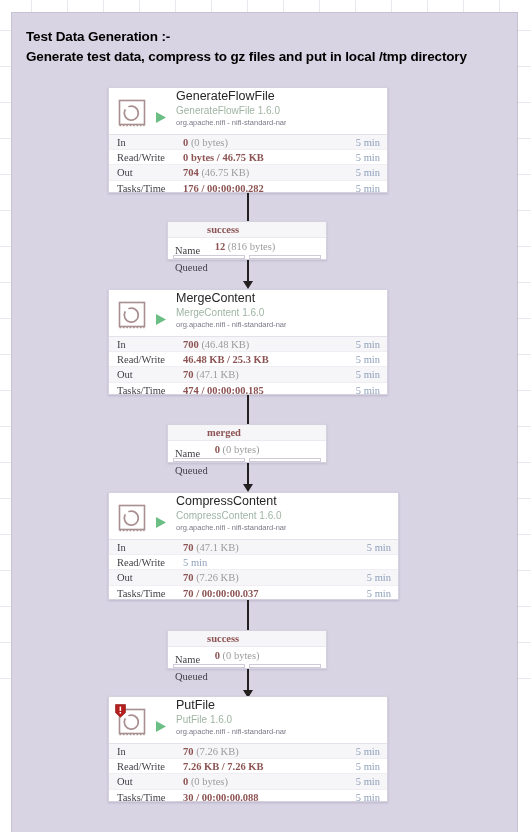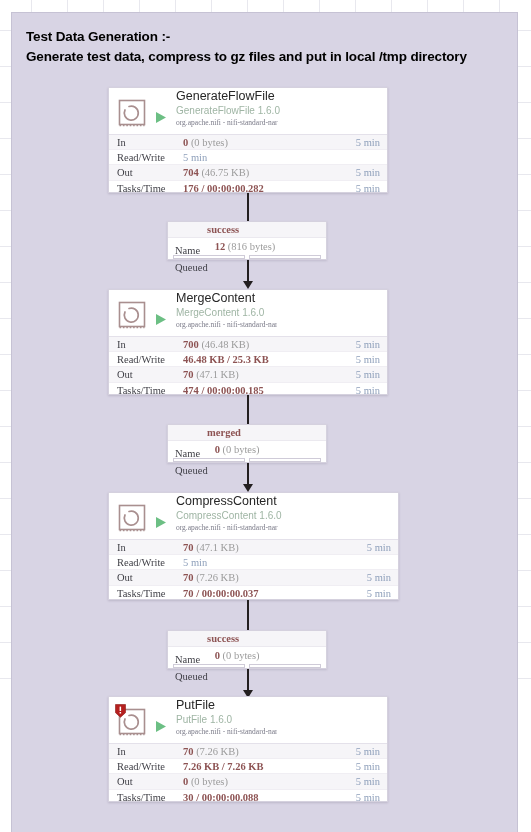--- a/index.html
+++ b/index.html
@@ -104,21 +104,20 @@
     color: #9fb5a4;
     line-height: 13px;
     margin-top: 1px;
     white-space: nowrap;
   }
   .proc-bundle {
     font-size: 7.5px;
     color: #7a7a88;
     line-height: 11px;
     white-space: nowrap;
-    font-family: Liberation Serif, serif;
   }
 
   
   .stats { border-top: 1px solid #e4e1ea; }
   .srow {
     display: flex;
     align-items: center;
     height: 15.2px;
     padding: 0 7px 0 8px;
     box-sizing: border-box;
@@ -231,20 +230,21 @@
       </div>
     </div>
     <div class="stats">
       <div class="srow alt">
         <span class="s-label">In</span>
         <span class="s-val"><span>0</span> <span class="muted">(0 bytes)</span></span>
         <span class="s-time">5 min</span>
       </div>
       <div class="srow">
         <span class="s-label">Read/Write</span>
+        <span class="s-val">0 bytes / 46.75 KB</span>
         <span class="s-time">5 min</span>
       </div>
       <div class="srow alt">
         <span class="s-label">Out</span>
         <span class="s-val"><span>704</span> <span class="muted">(46.75 KB)</span></span>
         <span class="s-time">5 min</span>
       </div>
       <div class="srow">
         <span class="s-label">Tasks/Time</span>
         <span class="s-val">176 / 00:00:00.282</span>

